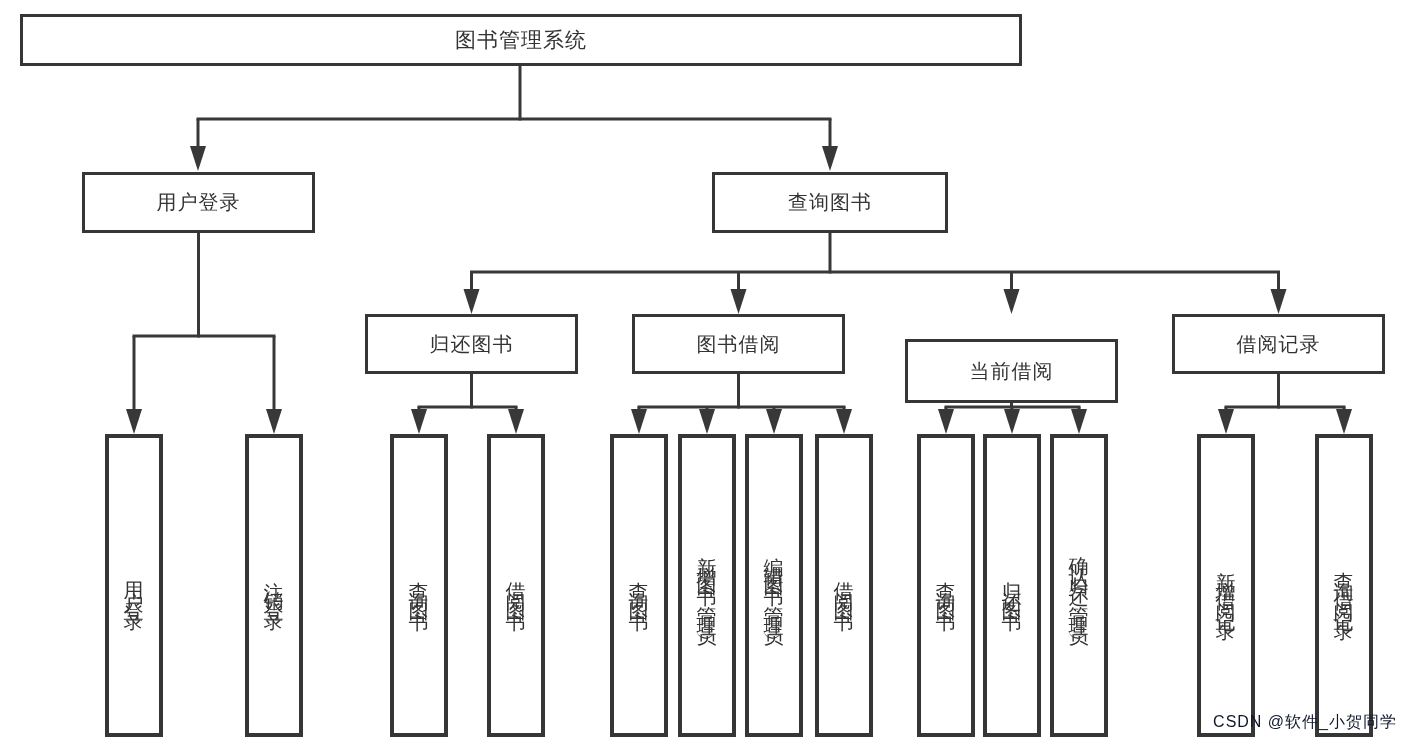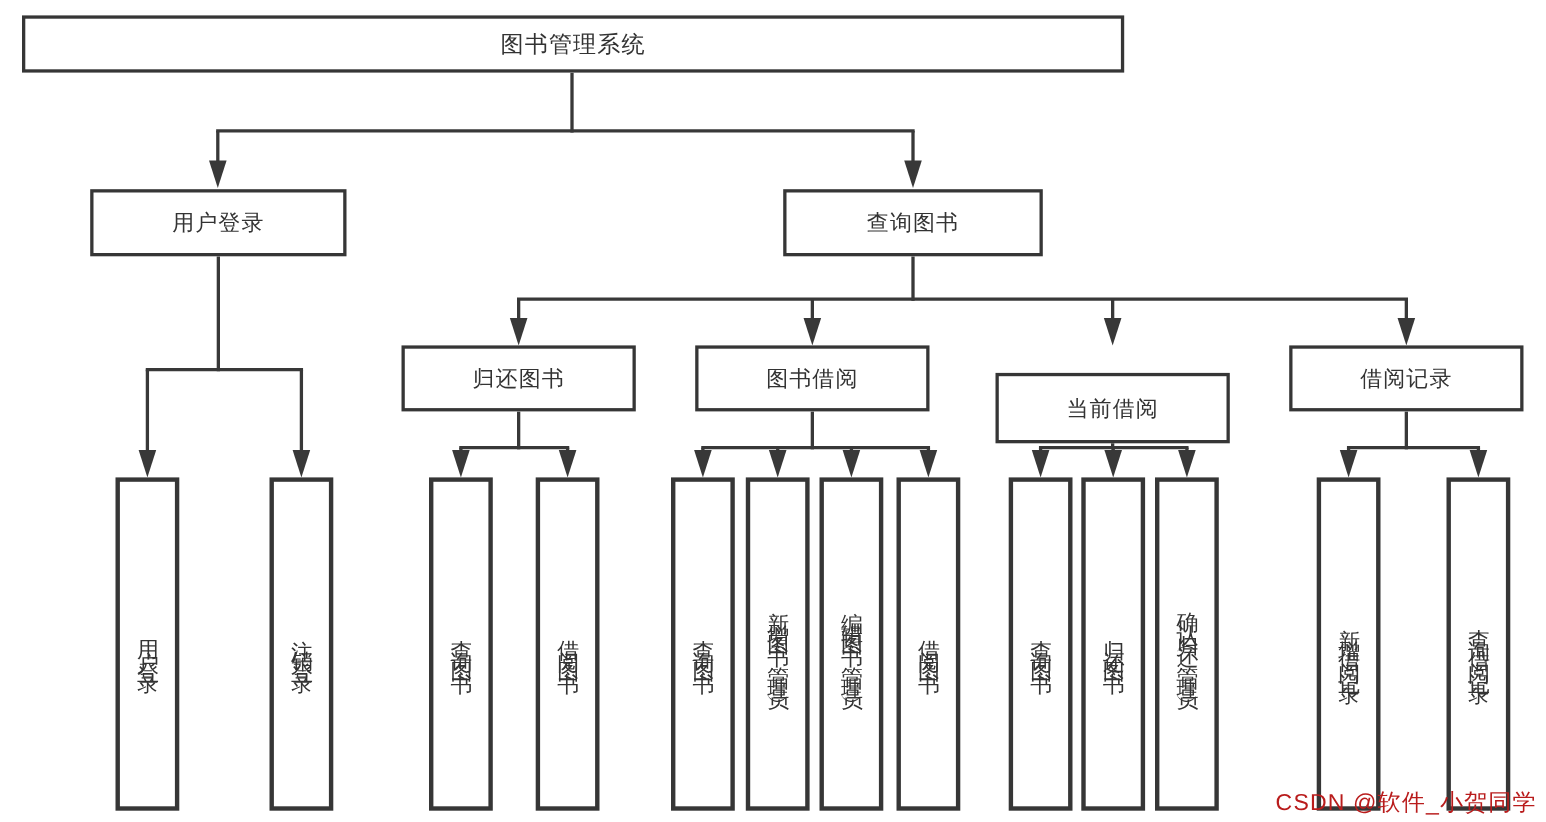--- a/index.html
+++ b/index.html
@@ -39,23 +39,23 @@
   }
   .v span {
     writing-mode: vertical-rl;
     text-orientation: mixed;
     letter-spacing: 10px;
     line-height: 1;
   }
   #watermark {
     position: absolute;
     right: 8px;
-    bottom: 4px;
-    font-size: 21px;
-    color: #b91c1c;
+    bottom: 14px;
+    font-size: 16px;
+    color: #0f172a;
     letter-spacing: 1px;
     white-space: nowrap;
   }
 </style>
 </head>
 <body>
 
 <div id="canvas">
 
   <svg id="connectors" viewBox="0 0 1405 747">

